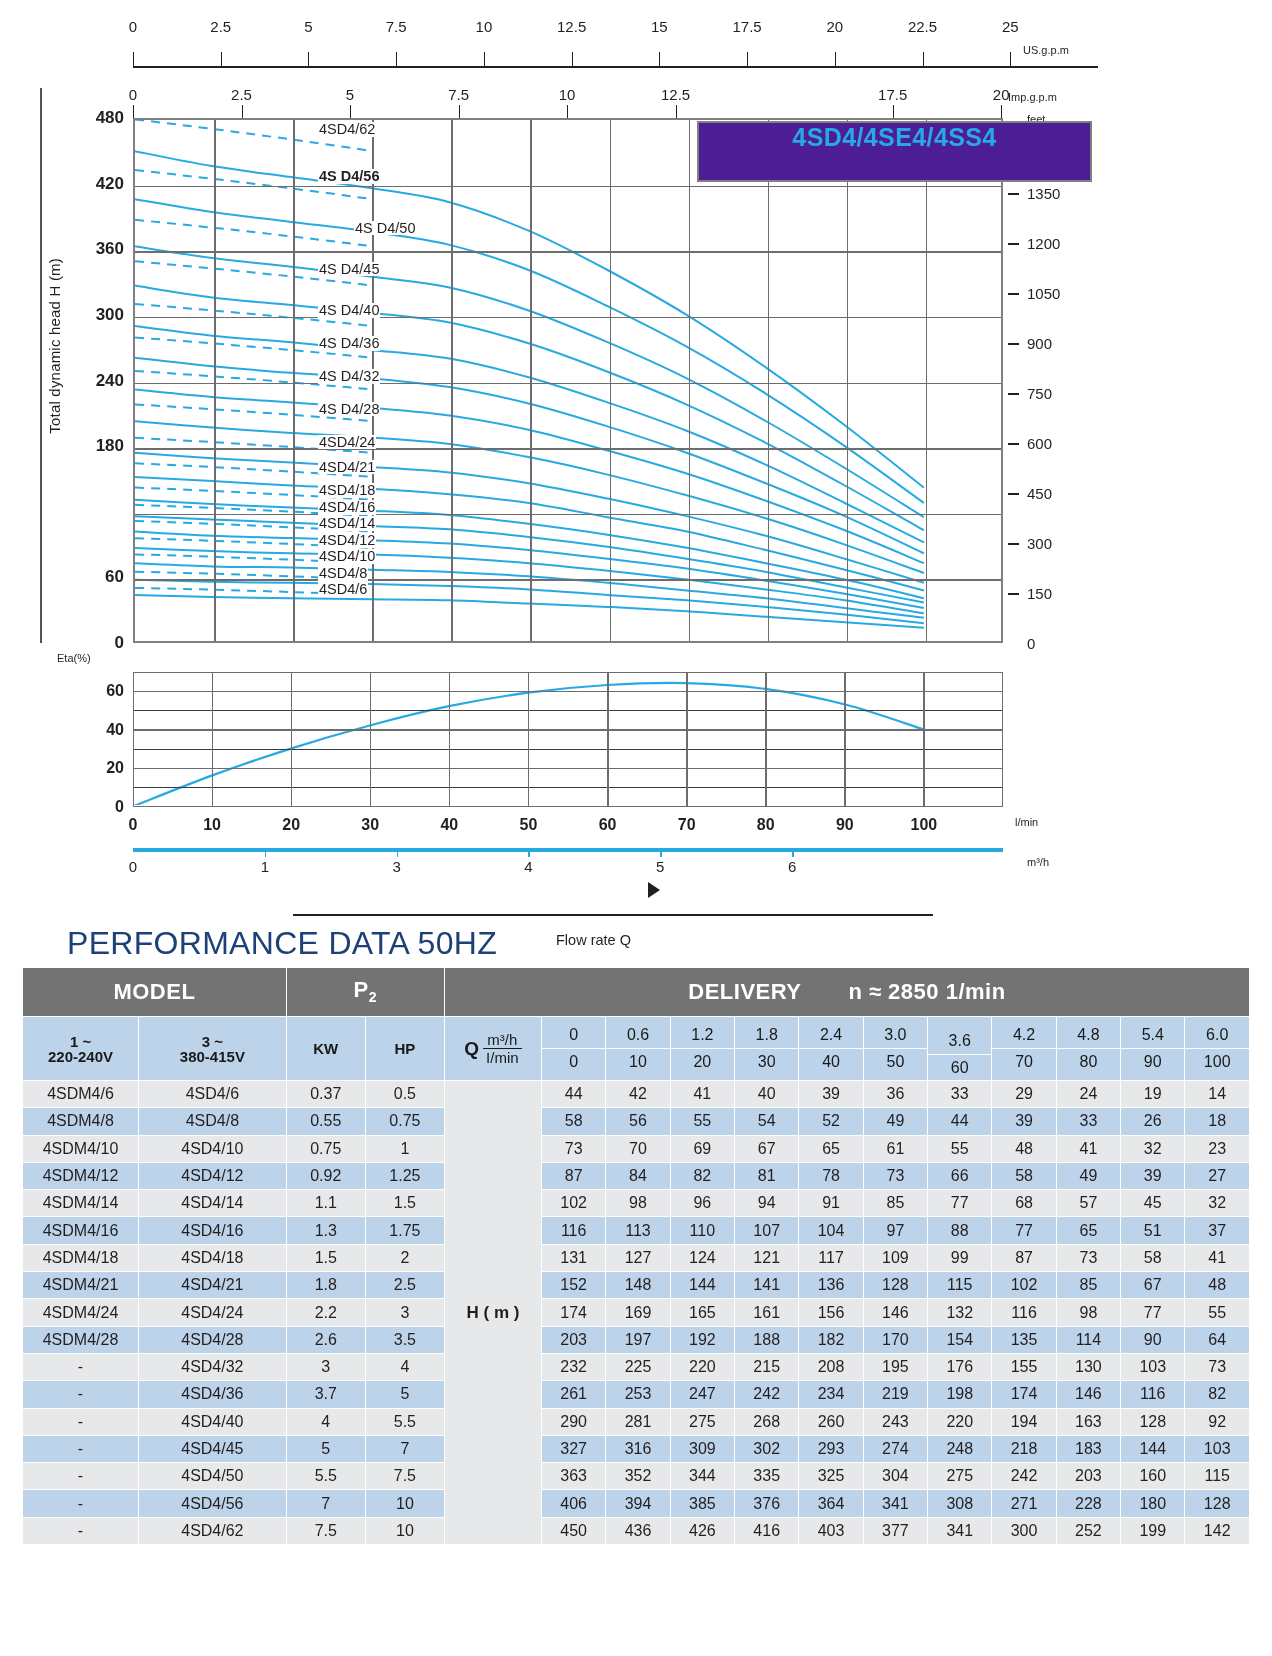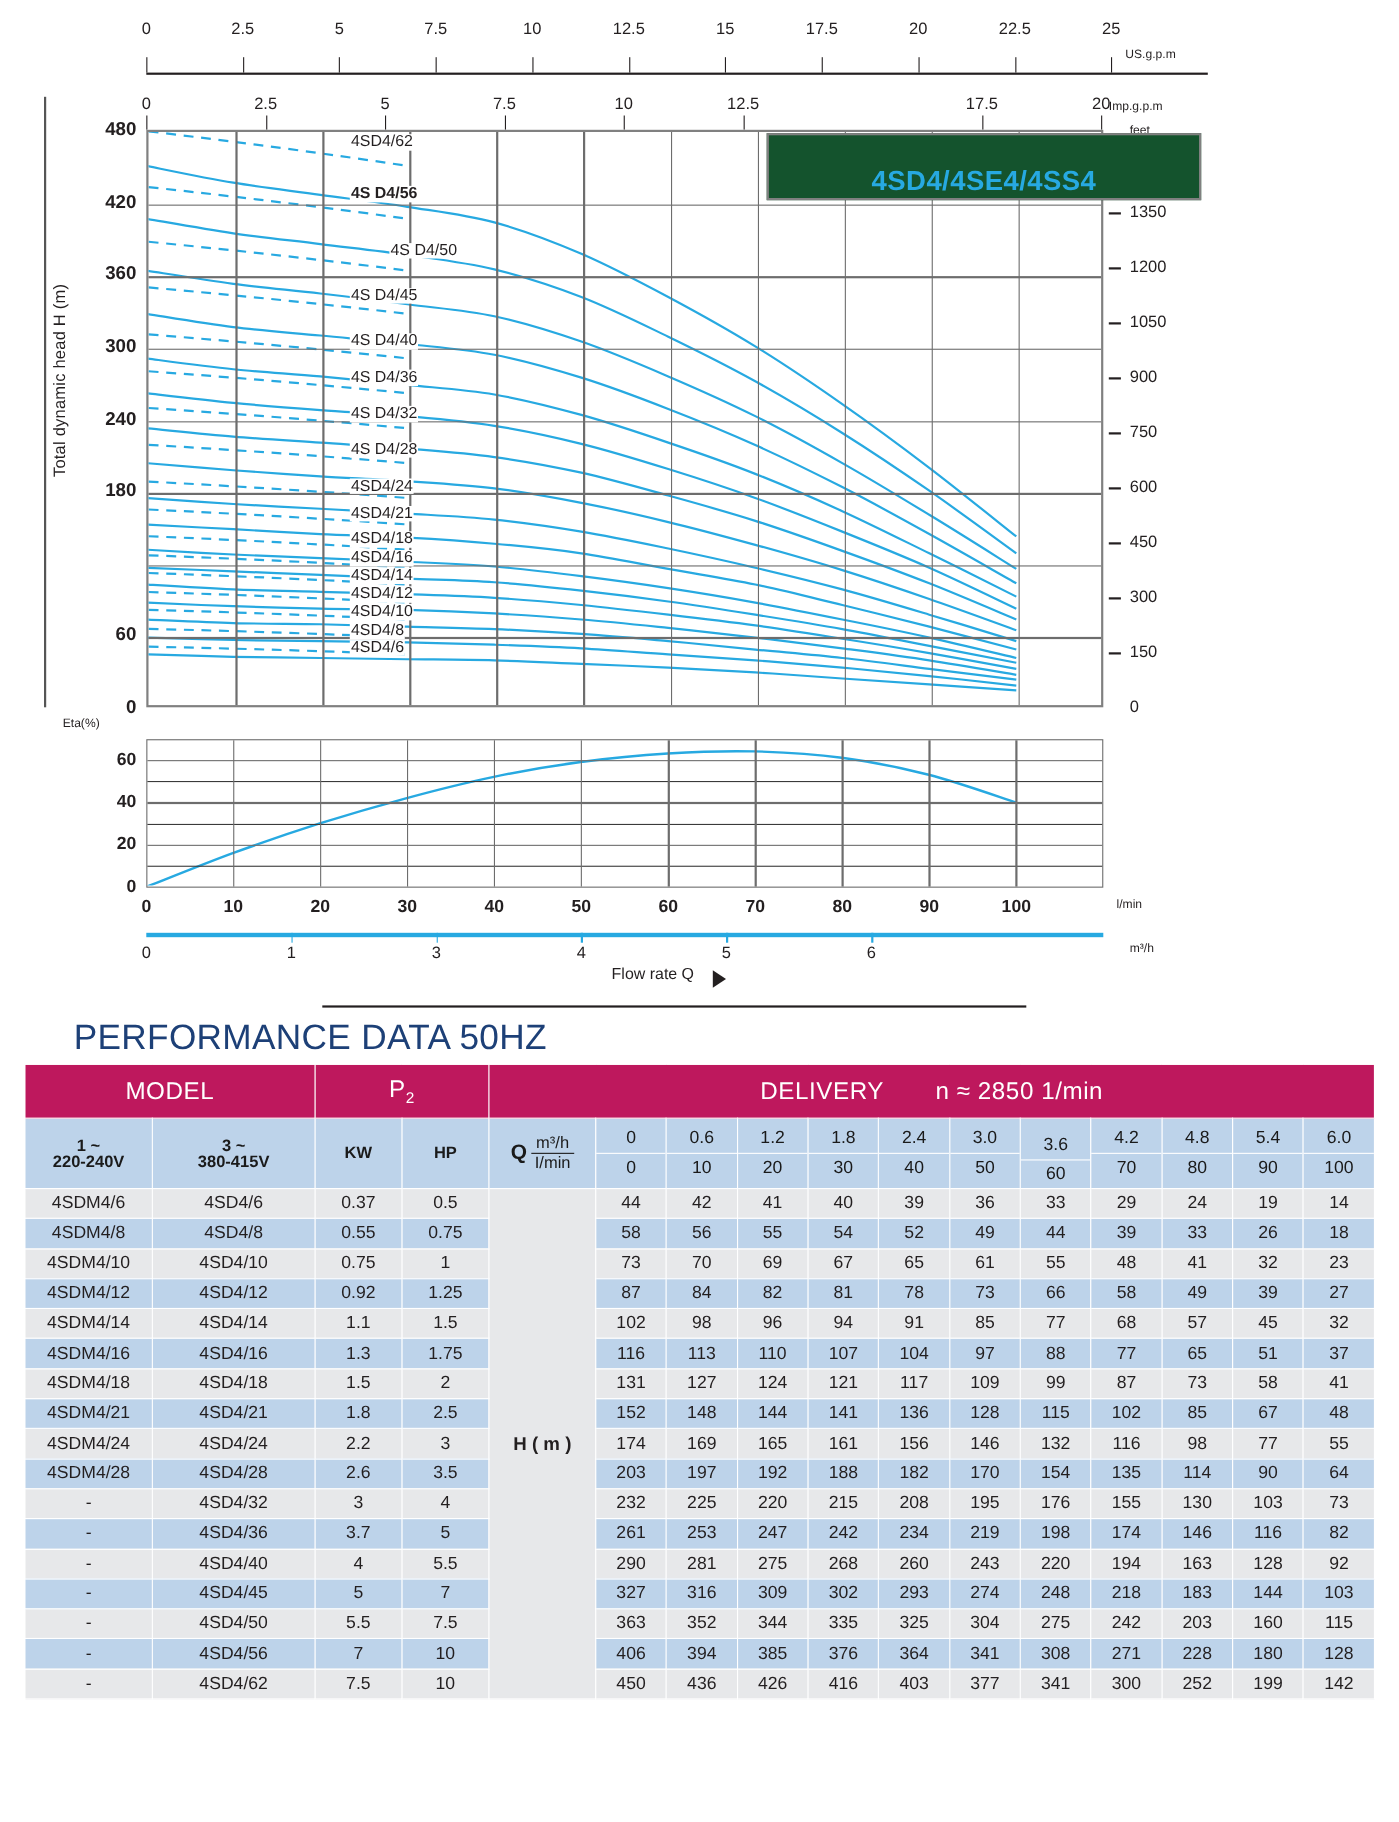--- a/index.html
+++ b/index.html
@@ -49,22 +49,22 @@
   #yaxis-title{
     position:absolute;left:46px;top:258px;
     font-size:15px; color:#231f20; white-space:nowrap;
     transform-origin:0 0; transform:rotate(-90deg) translate(-100%,0);
     letter-spacing:.2px;
   }
 
   
   #model-box{
     position:absolute; left:697px; top:121px; width:391px; height:57px;
-    border:2px solid #808080; background:#14532d; z-index:5;
-    display:flex;align-items:flex-end;justify-content:center;
+    border:2px solid #808080; background:#4c1d95; z-index:5;
+    display:flex;align-items:flex-start;justify-content:center;
   }
   #model-box span{
     color:#27a9e1; font-size:25px; font-weight:bold; letter-spacing:.4px;
   }
 
   .curve-lbl{
     position:absolute; font-size:14.5px; color:#231f20; white-space:nowrap; z-index:4;
     background:#fff; padding:0 1px; line-height:1;
   }
 
@@ -82,21 +82,21 @@
     transform:translateX(-50%);white-space:nowrap;
   }
   .xlab-small{
     position:absolute;font-size:15px;color:#231f20;
     transform:translateX(-50%);white-space:nowrap;
   }
   #cyan-bar{position:absolute;left:133px;top:848px;width:870px;height:3.5px;background:#27a9e1;}
   .cyan-tick{position:absolute;width:1.5px;height:9px;background:#27a9e1;}
 
   #flow-rate{
-    position:absolute;left:556px;top:878px;font-size:14.5px;color:#231f20;white-space:nowrap;
+    position:absolute;left:556px;top:932px;font-size:14.5px;color:#231f20;white-space:nowrap;
   }
   #flow-tri{
     position:absolute;left:648px;top:882px;width:0;height:0;
     border-left:12px solid #231f20;border-top:8px solid transparent;border-bottom:8px solid transparent;
   }
   #bottom-rule{position:absolute;left:293px;top:914px;width:640px;height:2px;background:#231f20;}
 
   
   #perf-title{
     position:absolute;left:28px;top:925px;
@@ -107,21 +107,21 @@
   #tbl{
     position:absolute;left:22px;top:967px;width:1228px;
     border-collapse:collapse;table-layout:fixed;
     font-size:15px;
   }
   #tbl td,#tbl th{
     border:1.5px solid #ffffff; text-align:center; vertical-align:middle;
     padding:0; line-height:1;
   }
   .hdr{
-    background:#be185d;color:#fff;font-weight:normal;font-size:22px;height:48px;
+    background:#737373;color:#fff;font-weight:bold;font-size:22px;height:48px;
     letter-spacing:.5px;
   }
   .sub2{
     background:#bdd3ea;color:#1a1a1a;font-weight:bold;font-size:15px;height:52px;
   }
   .sub2.num{font-weight:normal;font-size:16px;}
   .rowA td{background:#e7e8ea;height:26.3px;font-size:16px;color:#231f20;}
   .rowB td{background:#bdd3ea;height:26.3px;font-size:16px;color:#231f20;}
   td.qcol{background:#e7e8ea !important;font-weight:bold;font-size:17px;}
   .frac{display:inline-block;vertical-align:middle;text-align:center;font-weight:normal;}

